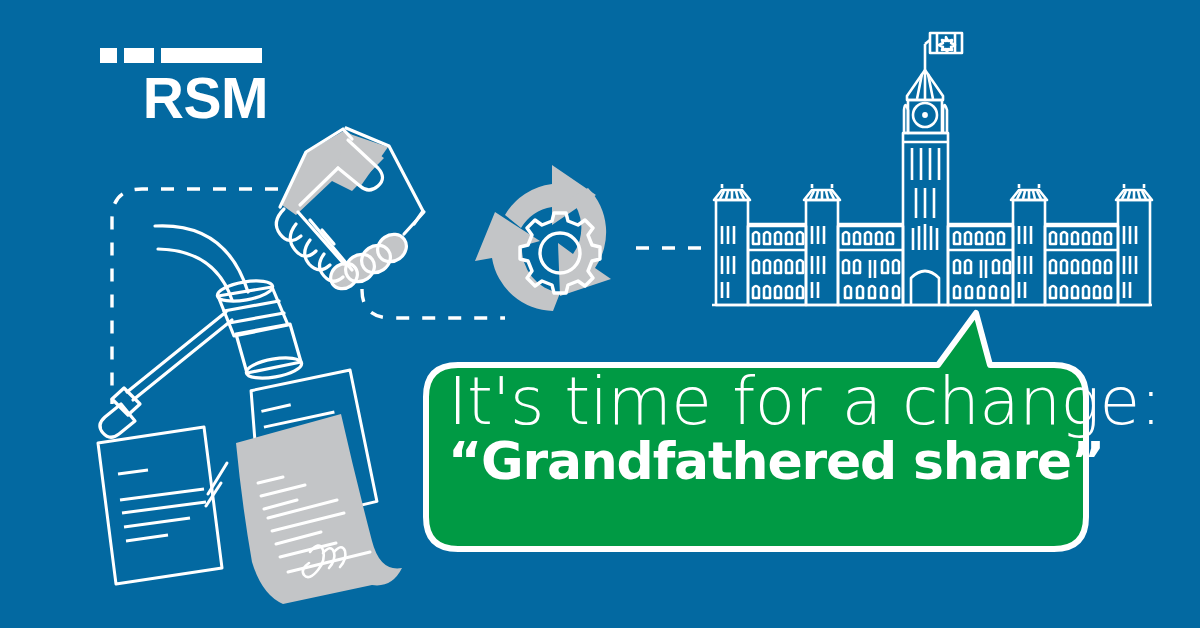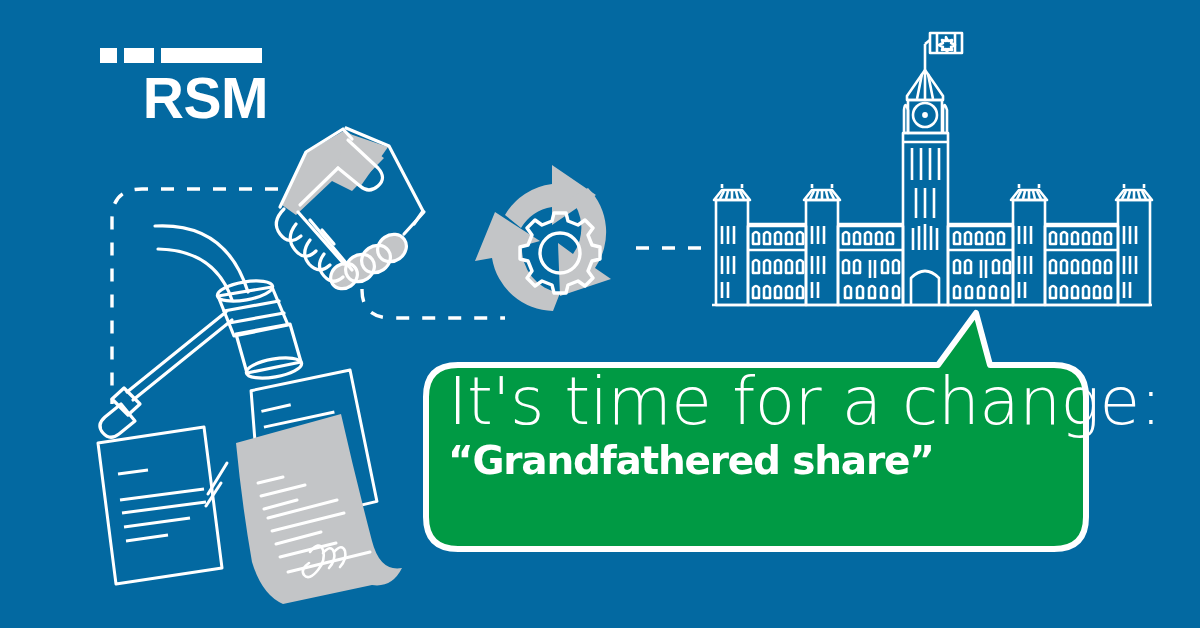--- a/index.html
+++ b/index.html
@@ -75,21 +75,21 @@
     font-family: "DejaVu Sans", sans-serif;
     font-weight: 300;
     font-size: 66px;
     line-height: 58px;
     letter-spacing: -0.5px;
     white-space: nowrap;
   }
   .bubble-line-2 {
     font-family: "DejaVu Sans", sans-serif;
     font-weight: bold;
-    font-size: 39px;
+    font-size: 52px;
     line-height: 60px;
     letter-spacing: -1.2px;
     white-space: nowrap;
   }
 </style>
 </head>
 <body>
 
 <div id="card">
 

